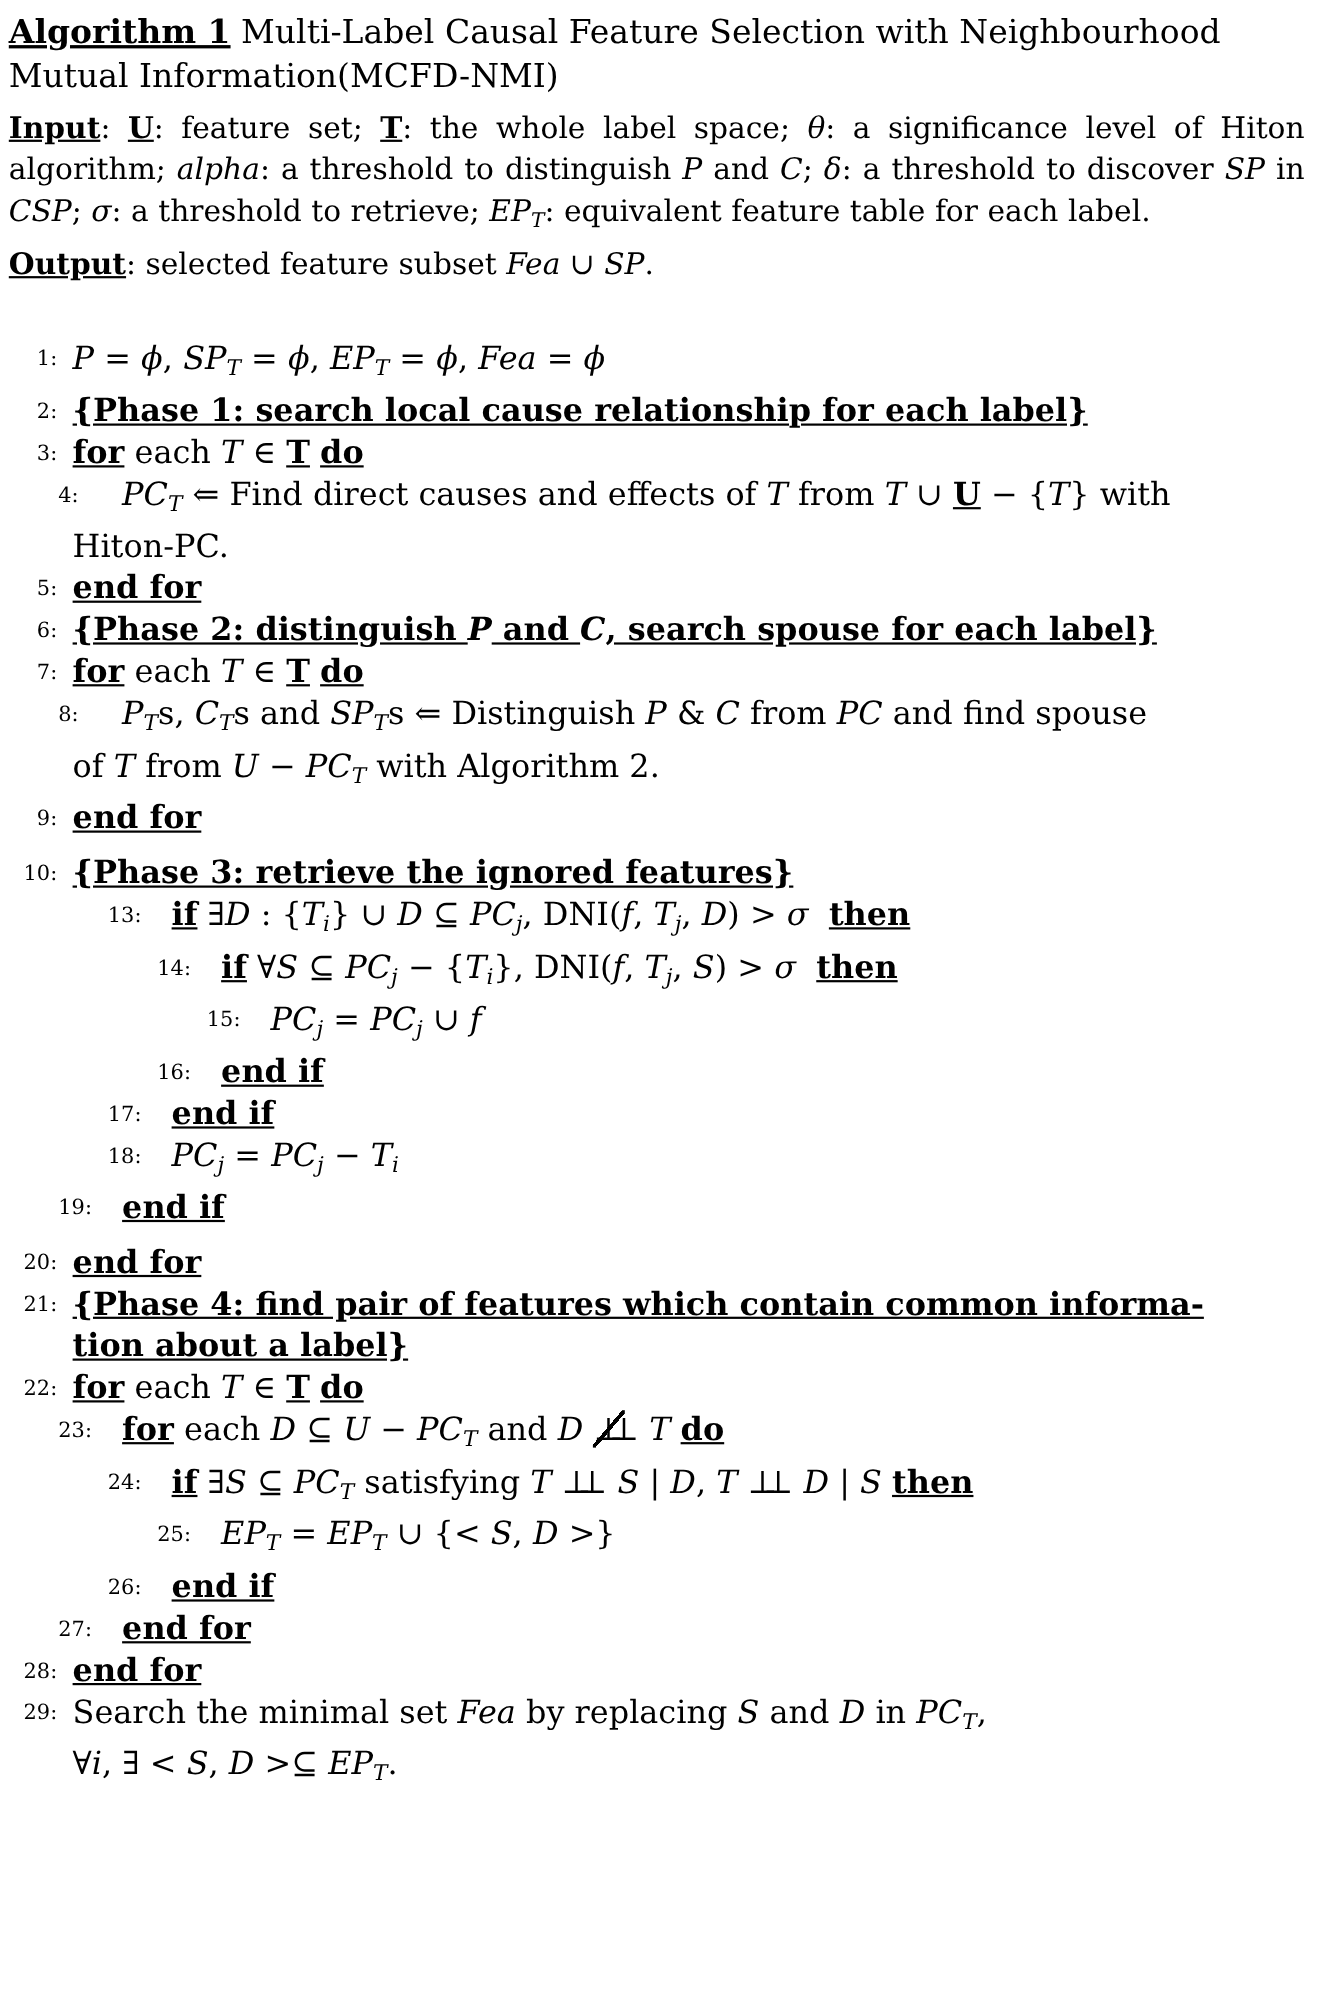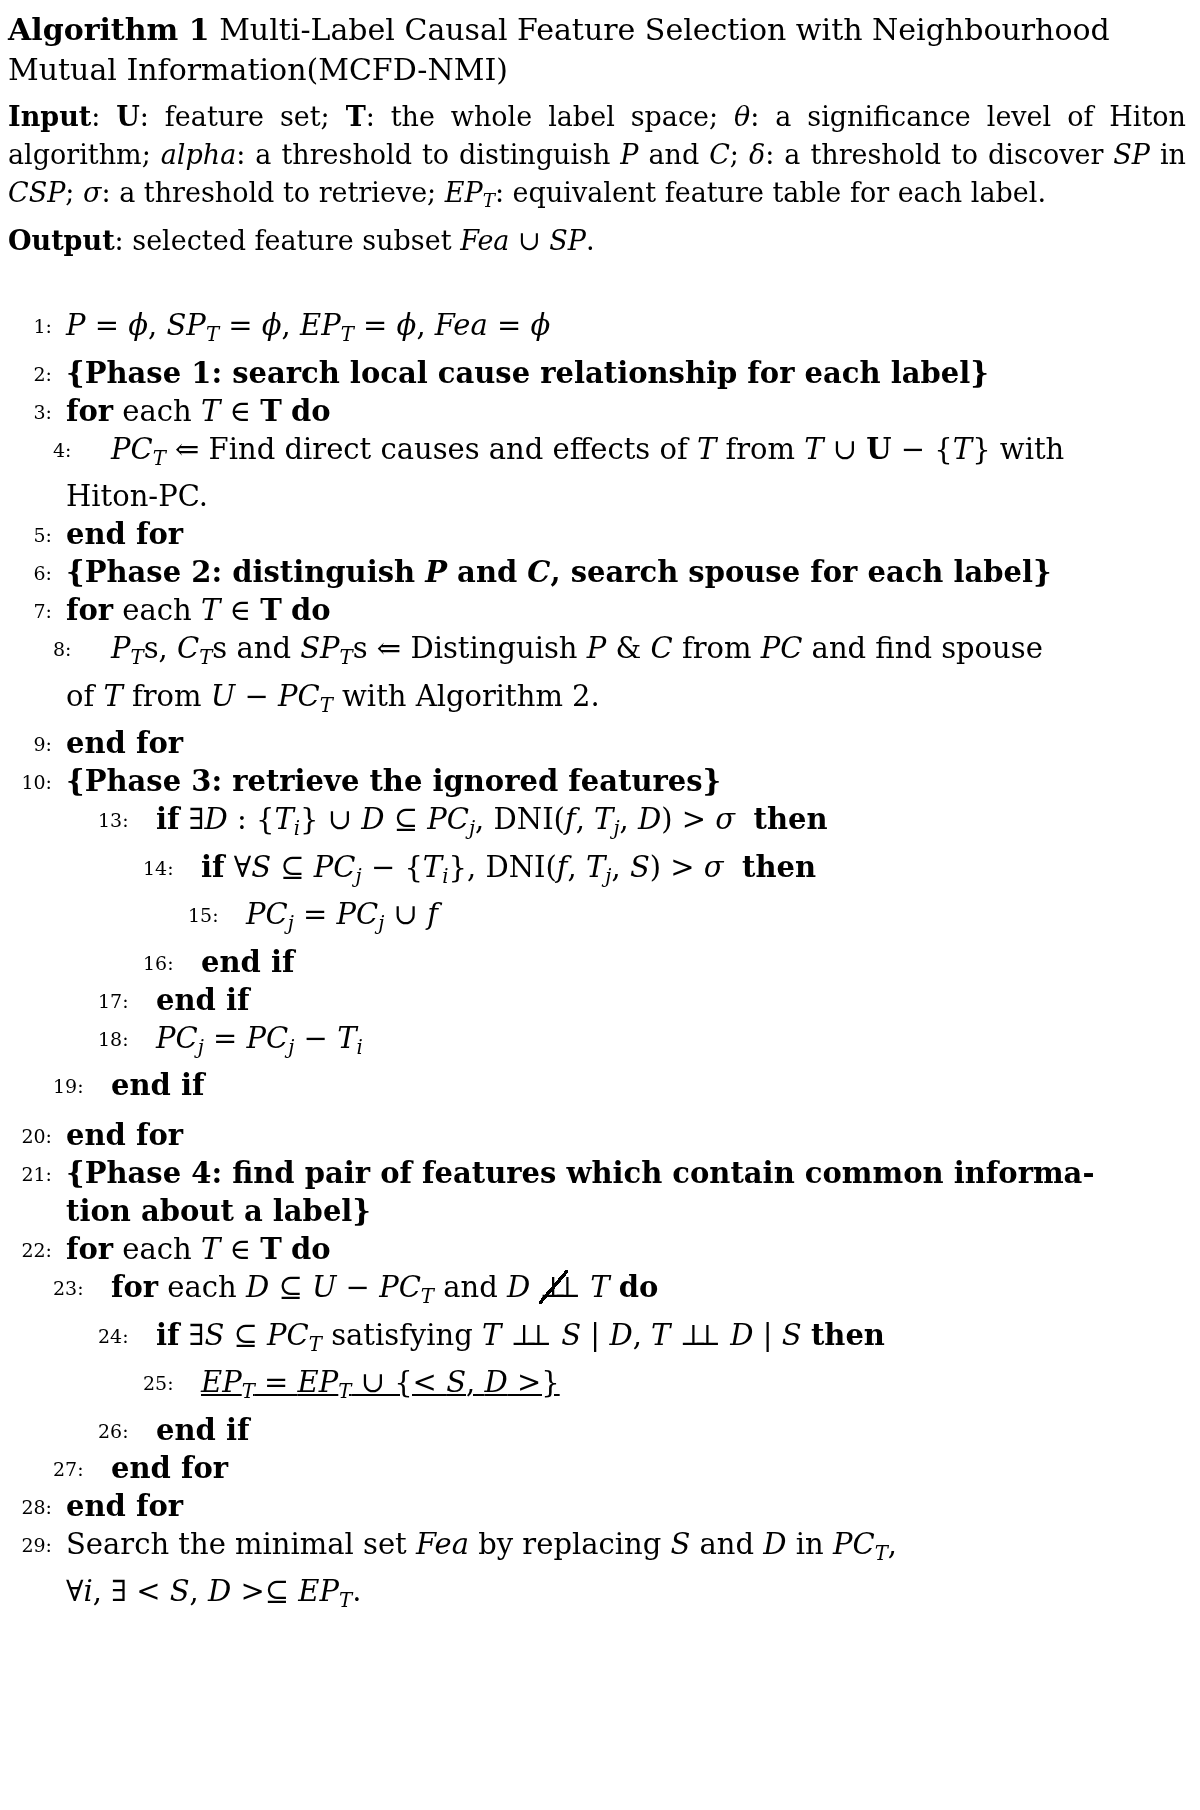--- a/index.html
+++ b/index.html
@@ -48,21 +48,21 @@
     left: 0;
     top: 2px;
     width: 44px;
     text-align: right;
     font-size: 19px;
     line-height: 36px;
     font-style: normal;
     font-weight: normal;
   }
   .s-r { font-style: normal; font-weight: normal; }
-  .s-b { font-weight: bold; font-style: normal; }
+  .s-b { font-weight: bold; font-style: normal; text-decoration: underline; }
   .s-i { font-style: italic; font-weight: normal; }
   .s-bi { font-style: italic; font-weight: bold; }
   .s-sub {
     font-style: italic;
     font-size: 0.68em;
     vertical-align: -0.28em;
   }
   .s-dsep, .s-ndsep {
     font-style: normal;
     letter-spacing: -0.45em;
@@ -86,34 +86,34 @@
       <div class="line" style="text-indent: 0px;"><span class="num">2:</span><span class="s-b">{Phase 1: search local cause relationship for each label}</span></div>
       <div class="line" style="text-indent: 0px;"><span class="num">3:</span><span class="s-b">for</span><span class="s-r"> each </span><span class="s-i">T</span><span class="s-r"> ∈ </span><span class="s-b">T</span><span class="s-r"> </span><span class="s-b">do</span></div>
       <div class="line" style="text-indent: 45px;"><span class="num">4:</span><span class="s-i">PC</span><span class="s-sub">T</span><span class="s-r"> ⇐ Find direct causes and effects of </span><span class="s-i">T</span><span class="s-r"> from </span><span class="s-i">T</span><span class="s-r"> ∪ </span><span class="s-b">U</span><span class="s-r"> − {</span><span class="s-i">T</span><span class="s-r">} with
 Hiton-PC.</span></div>
       <div class="line" style="text-indent: 0px;"><span class="num">5:</span><span class="s-b">end for</span></div>
       <div class="line" style="text-indent: 0px;"><span class="num">6:</span><span class="s-b">{Phase 2: distinguish </span><span class="s-bi">P</span><span class="s-b"> and </span><span class="s-bi">C</span><span class="s-b">, search spouse for each label}</span></div>
       <div class="line" style="text-indent: 0px;"><span class="num">7:</span><span class="s-b">for</span><span class="s-r"> each </span><span class="s-i">T</span><span class="s-r"> ∈ </span><span class="s-b">T</span><span class="s-r"> </span><span class="s-b">do</span></div>
       <div class="line" style="text-indent: 45px;"><span class="num">8:</span><span class="s-i">P</span><span class="s-sub">T</span><span class="s-r">s, </span><span class="s-i">C</span><span class="s-sub">T</span><span class="s-r">s and </span><span class="s-i">SP</span><span class="s-sub">T</span><span class="s-r">s ⇐ Distinguish </span><span class="s-i">P</span><span class="s-r"> &amp; </span><span class="s-i">C</span><span class="s-r"> from </span><span class="s-i">PC</span><span class="s-r"> and find spouse
 of </span><span class="s-i">T</span><span class="s-r"> from </span><span class="s-i">U</span><span class="s-r"> − </span><span class="s-i">PC</span><span class="s-sub">T</span><span class="s-r"> with Algorithm 2.</span></div>
       <div class="line" style="text-indent: 0px;"><span class="num">9:</span><span class="s-b">end for</span></div>
-      <div class="line" style="text-indent: 0px;"><span class="num">10:</span><span class="s-b">{Phase 3: retrieve the ignored features}</span></div>
+      <div class="line" style="text-indent: 0px; margin-top: 12px;"><span class="num">10:</span><span class="s-b">{Phase 3: retrieve the ignored features}</span></div>
       <div class="line" style="text-indent: 90px;"><span class="num">13:</span><span class="s-b">if</span><span class="s-r"> ∃</span><span class="s-i">D</span><span class="s-r"> : {</span><span class="s-i">T</span><span class="s-sub">i</span><span class="s-r">} ∪ </span><span class="s-i">D</span><span class="s-r"> ⊆ </span><span class="s-i">PC</span><span class="s-sub">j</span><span class="s-r">, DNI(</span><span class="s-i">f</span><span class="s-r">, </span><span class="s-i">T</span><span class="s-sub">j</span><span class="s-r">, </span><span class="s-i">D</span><span class="s-r">) &gt; </span><span class="s-i">σ</span><span class="s-r">  </span><span class="s-b">then</span></div>
       <div class="line" style="text-indent: 135px;"><span class="num">14:</span><span class="s-b">if</span><span class="s-r"> ∀</span><span class="s-i">S</span><span class="s-r"> ⊆ </span><span class="s-i">PC</span><span class="s-sub">j</span><span class="s-r"> − {</span><span class="s-i">T</span><span class="s-sub">i</span><span class="s-r">}, DNI(</span><span class="s-i">f</span><span class="s-r">, </span><span class="s-i">T</span><span class="s-sub">j</span><span class="s-r">, </span><span class="s-i">S</span><span class="s-r">) &gt; </span><span class="s-i">σ</span><span class="s-r">  </span><span class="s-b">then</span></div>
       <div class="line" style="text-indent: 180px;"><span class="num">15:</span><span class="s-i">PC</span><span class="s-sub">j</span><span class="s-r"> = </span><span class="s-i">PC</span><span class="s-sub">j</span><span class="s-r"> ∪ </span><span class="s-i">f</span></div>
       <div class="line" style="text-indent: 135px;"><span class="num">16:</span><span class="s-b">end if</span></div>
       <div class="line" style="text-indent: 90px;"><span class="num">17:</span><span class="s-b">end if</span></div>
       <div class="line" style="text-indent: 90px;"><span class="num">18:</span><span class="s-i">PC</span><span class="s-sub">j</span><span class="s-r"> = </span><span class="s-i">PC</span><span class="s-sub">j</span><span class="s-r"> − </span><span class="s-i">T</span><span class="s-sub">i</span></div>
       <div class="line" style="text-indent: 45px;"><span class="num">19:</span><span class="s-b">end if</span></div>
       <div class="line" style="text-indent: 0px; margin-top: 12px;"><span class="num">20:</span><span class="s-b">end for</span></div>
       <div class="line" style="text-indent: 0px;"><span class="num">21:</span><span class="s-b">{Phase 4: find pair of features which contain common informa-
 tion about a label}</span></div>
       <div class="line" style="text-indent: 0px;"><span class="num">22:</span><span class="s-b">for</span><span class="s-r"> each </span><span class="s-i">T</span><span class="s-r"> ∈ </span><span class="s-b">T</span><span class="s-r"> </span><span class="s-b">do</span></div>
       <div class="line" style="text-indent: 45px;"><span class="num">23:</span><span class="s-b">for</span><span class="s-r"> each </span><span class="s-i">D</span><span class="s-r"> ⊆ </span><span class="s-i">U</span><span class="s-r"> − </span><span class="s-i">PC</span><span class="s-sub">T</span><span class="s-r"> and </span><span class="s-i">D</span><span class="s-r"> </span><span class="s-ndsep">⊥⊥</span><span class="s-r"> </span><span class="s-i">T</span><span class="s-r"> </span><span class="s-b">do</span></div>
       <div class="line" style="text-indent: 90px;"><span class="num">24:</span><span class="s-b">if</span><span class="s-r"> ∃</span><span class="s-i">S</span><span class="s-r"> ⊆ </span><span class="s-i">PC</span><span class="s-sub">T</span><span class="s-r"> satisfying </span><span class="s-i">T</span><span class="s-r"> </span><span class="s-dsep">⊥⊥</span><span class="s-r"> </span><span class="s-i">S</span><span class="s-r"> | </span><span class="s-i">D</span><span class="s-r">, </span><span class="s-i">T</span><span class="s-r"> </span><span class="s-dsep">⊥⊥</span><span class="s-r"> </span><span class="s-i">D</span><span class="s-r"> | </span><span class="s-i">S</span><span class="s-r"> </span><span class="s-b">then</span></div>
-      <div class="line" style="text-indent: 135px; text-decoration: underline;"><span class="num">25:</span><span class="s-i">EP</span><span class="s-sub">T</span><span class="s-r"> = </span><span class="s-i">EP</span><span class="s-sub">T</span><span class="s-r"> ∪ {&lt; </span><span class="s-i">S</span><span class="s-r">, </span><span class="s-i">D</span><span class="s-r"> &gt;}</span></div>
+      <div class="line" style="text-indent: 135px;"><span class="num">25:</span><span class="s-i">EP</span><span class="s-sub">T</span><span class="s-r"> = </span><span class="s-i">EP</span><span class="s-sub">T</span><span class="s-r"> ∪ {&lt; </span><span class="s-i">S</span><span class="s-r">, </span><span class="s-i">D</span><span class="s-r"> &gt;}</span></div>
       <div class="line" style="text-indent: 90px;"><span class="num">26:</span><span class="s-b">end if</span></div>
       <div class="line" style="text-indent: 45px;"><span class="num">27:</span><span class="s-b">end for</span></div>
       <div class="line" style="text-indent: 0px;"><span class="num">28:</span><span class="s-b">end for</span></div>
       <div class="line" style="text-indent: 0px;"><span class="num">29:</span><span class="s-r">Search the minimal set </span><span class="s-i">Fea</span><span class="s-r"> by replacing </span><span class="s-i">S</span><span class="s-r"> and </span><span class="s-i">D</span><span class="s-r"> in </span><span class="s-i">PC</span><span class="s-sub">T</span><span class="s-r">,
 ∀</span><span class="s-i">i</span><span class="s-r">, ∃ &lt; </span><span class="s-i">S</span><span class="s-r">, </span><span class="s-i">D</span><span class="s-r"> &gt;⊆ </span><span class="s-i">EP</span><span class="s-sub">T</span><span class="s-r">.</span></div>
     </div>
 </div>
 
 </body></html>

